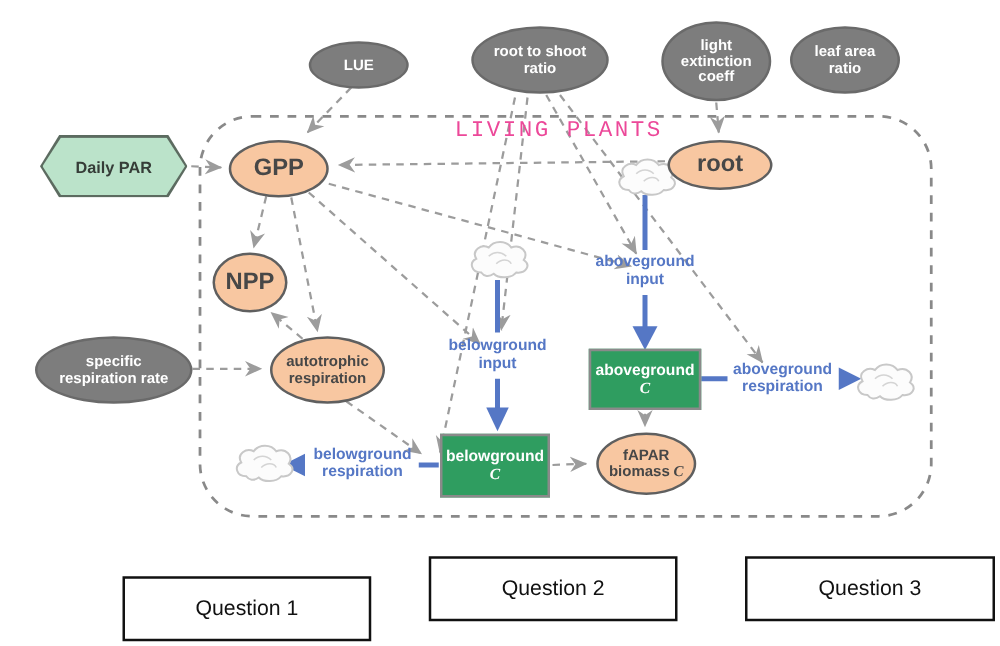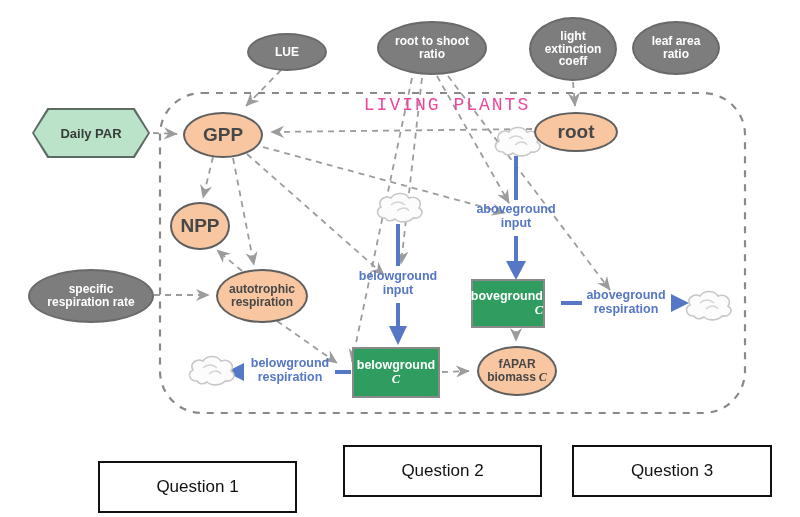--- a/index.html
+++ b/index.html
@@ -116,31 +116,31 @@
   <div class="node ellipse conv-peach big" style="left:170px; top:202px; width:60px; height:48px;">NPP</div>
   <div class="node ellipse conv-peach" style="left:216px; top:269px; width:92px; height:54px;">autotrophic respiration</div>
   <div class="node ellipse conv-peach big" style="left:534px; top:112px; width:84px; height:40px;">root</div>
   <div class="node ellipse conv-peach" style="left:477px; top:346px; width:80px; height:50px; flex-direction:column;">
     <div>fAPAR</div>
     <div>
       <span>biomass</span><span class="sym" style="margin-left:3px;">C</span>
     </div>
   </div>
 
-  <div class="node stock" style="left:471px; top:279px; width:74px; height:49px;align-items:flex-end;">
+  <div class="node stock" style="left:471px; top:279px; width:90px; height:49px;">
     <div>aboveground</div>
     <div class="sym">C</div>
   </div>
   <div class="node stock" style="left:352px; top:347px; width:88px; height:51px;">
     <div>belowground</div>
     <div class="sym">C</div>
   </div>
 
   <div class="flowlabel" style="left:516px; top:202px; width:96px;">aboveground input</div>
   <div class="flowlabel" style="left:398px; top:269px; width:96px;">belowground input</div>
   <div class="flowlabel" style="left:626px; top:288px; width:100px;">aboveground respiration</div>
   <div class="flowlabel" style="left:290px; top:356px; width:100px;">belowground respiration</div>
 
   <div class="qbox" style="left:98px; top:445px; width:195px; height:48px;margin-top:16px;">Question 1</div>
   <div class="qbox" style="left:343px; top:445px; width:195px; height:48px;">Question 2</div>
-  <div class="qbox" style="left:572px; top:445px; width:196px; height:48px;text-align:center;">Question 3</div>
+  <div class="qbox" style="left:596px; top:445px; width:196px; height:48px;text-align:center;">Question 3</div>
 
 </div>
 
 </body></html>

